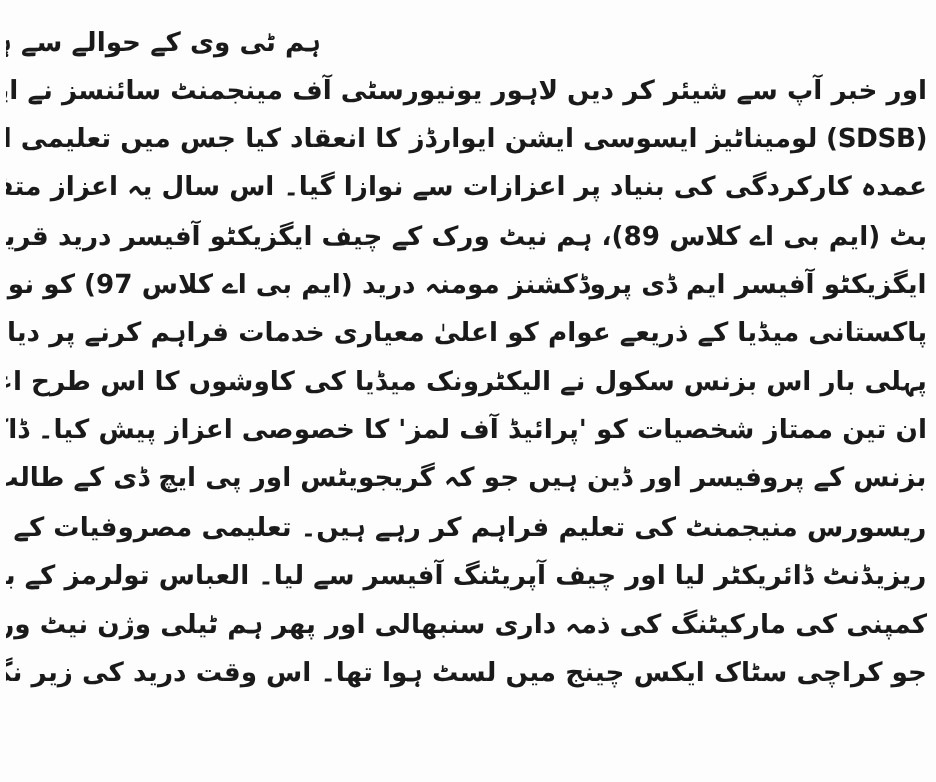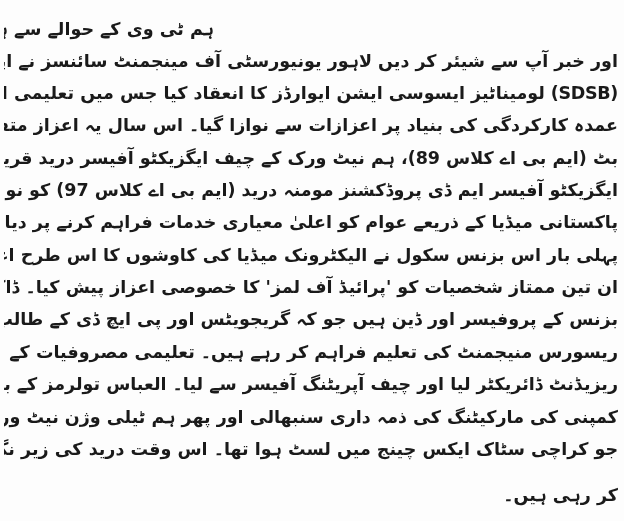--- a/index.html
+++ b/index.html
@@ -62,14 +62,13 @@
   <div class="line" style="top:143px;">بٹ (ایم بی اے کلاس 89)، ہم نیٹ ورک کے چیف ایگزیکٹو آفیسر درید قریشی (ایم بی اے کلاس 97 اور چیف</div>
   <div class="line" style="top:175px;">ایگزیکٹو آفیسر ایم ڈی پروڈکشنز مومنہ درید (ایم بی اے کلاس 97) کو نوازا گیا۔ درید قریشی اور مومنہ درید کو یہ اعزاز</div>
   <div class="line" style="top:207px;">پاکستانی میڈیا کے ذریعے عوام کو اعلیٰ معیاری خدمات فراہم کرنے پر دیا گیا ہے۔ واضح رہے کہ پاکستان کی تاریخ میں</div>
   <div class="line" style="top:240px;">پہلی بار اس بزنس سکول نے الیکٹرونک میڈیا کی کاوشوں کا اس طرح اعتراف کیا ہے۔ لمز کے ریکٹر عبدالرزاق داؤدنی</div>
   <div class="line" style="top:272px;">ان تین ممتاز شخصیات کو 'پرائیڈ آف لمز' کا خصوصی اعزاز پیش کیا۔ ڈاکٹر عارف نذیر بٹ لمز کے سلیمان داؤد سکول آف</div>
   <div class="line" style="top:304px;">بزنس کے پروفیسر اور ڈین ہیں جو کہ گریجویٹس اور پی ایچ ڈی کے طالب علموں کو آرگنائزیشنل بیہیویئر، اور ہیومن</div>
   <div class="line" style="top:337px;">ریسورس منیجمنٹ کی تعلیم فراہم کر رہے ہیں۔ تعلیمی مصروفیات کے علاوہ ڈاکٹر عارف پروگریسیو ایجوکیشن نیٹ ورک اور</div>
   <div class="line" style="top:369px;">ریزیڈنٹ ڈائریکٹر لیا اور چیف آپریٹنگ آفیسر سے لیا۔ العباس تولرمز کے بعد درید قریشی نے ایم ڈی پروڈکشن میں</div>
   <div class="line" style="top:402px;">کمپنی کی مارکیٹنگ کی ذمہ داری سنبھالی اور پھر ہم ٹیلی وژن نیٹ ورک کا آغاز کیا جو کہ پاکستان کا پہلا میڈیا ہاؤس ہے</div>
   <div class="line" style="top:434px;">جو کراچی سٹاک ایکس چینج میں لسٹ ہوا تھا۔ اس وقت درید کی زیر نگرانی ہم، مصالحہ اور ہم ستارے عمدگی کے ساتھ کام</div>
-  <div class="line last" style="top:480px;">کر رہی ہیں۔</div>
 </div>
 
 </body></html>

